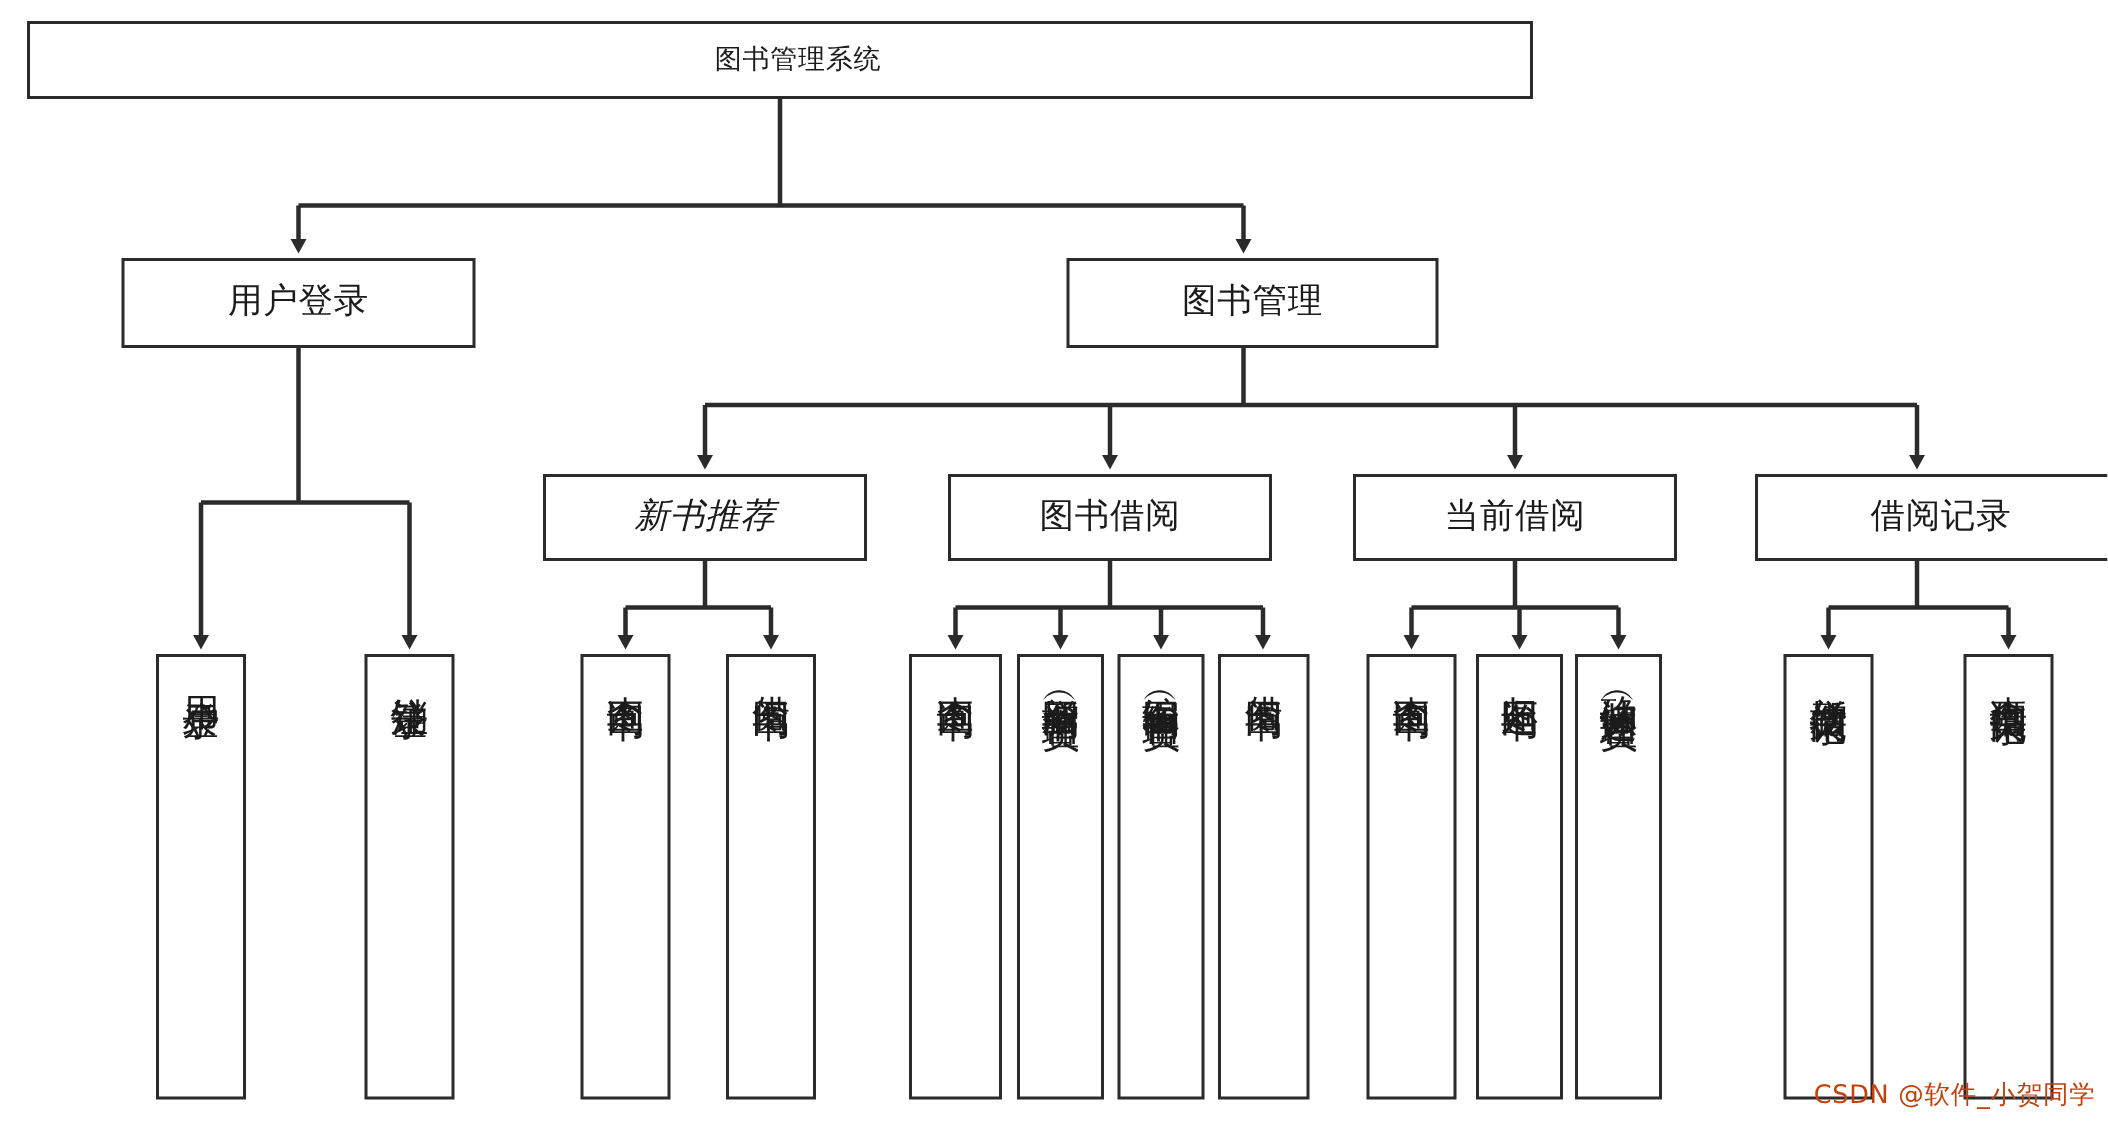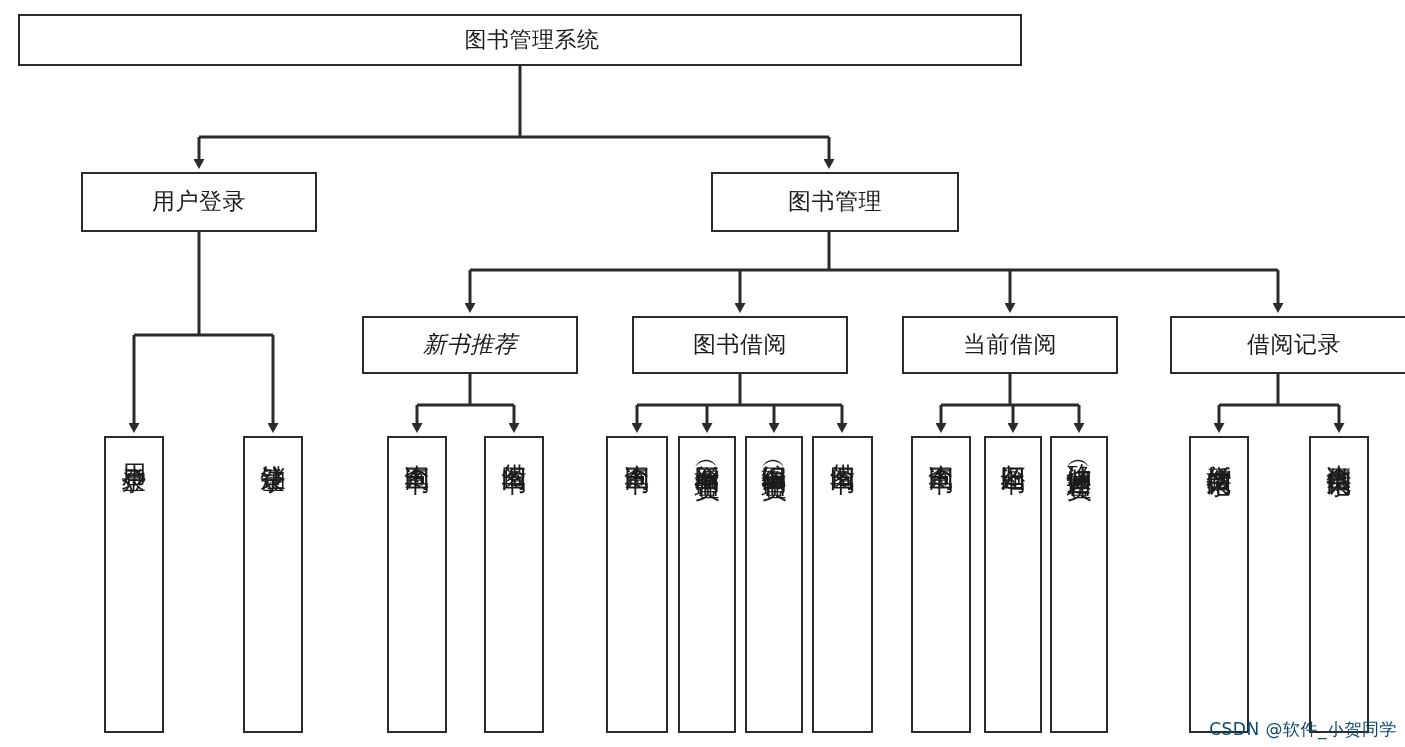--- a/index.html
+++ b/index.html
@@ -33,21 +33,21 @@
     align-items: center;
     justify-content: center;
     color: #1b1b1b;
   }
   .node.horiz {
     font-size: 23px;
     letter-spacing: 0.5px;
     line-height: 1.1;
   }
   .node.root {
-    font-size: 22px;
+    font-size: 18px;
     padding-left: 24px;
   }
   .node.leaf {
     align-items: flex-start;
     justify-content: center;
     padding-top: 6px;
   }
   .vtext {
     writing-mode: vertical-rl;
     text-orientation: upright;
@@ -55,21 +55,21 @@
     line-height: 1.08;
     letter-spacing: 2px;
     white-space: nowrap;
     color: #1b1b1b;
   }
   .watermark {
     position: absolute;
     right: 8px;
     bottom: 6px;
     font-size: 17px;
-    color: #0c4a6e;
+    color: #c2410c;
     letter-spacing: 0.5px;
     white-space: nowrap;
   }
 </style>
 </head>
 <body>
 
 <div id="canvas">
 
   <svg id="wires" viewBox="0 0 1405 747">

